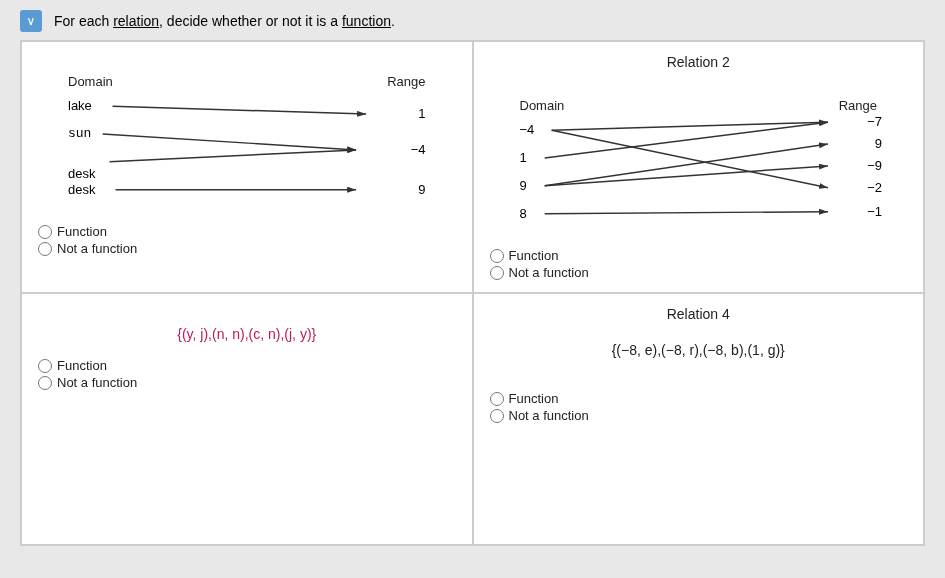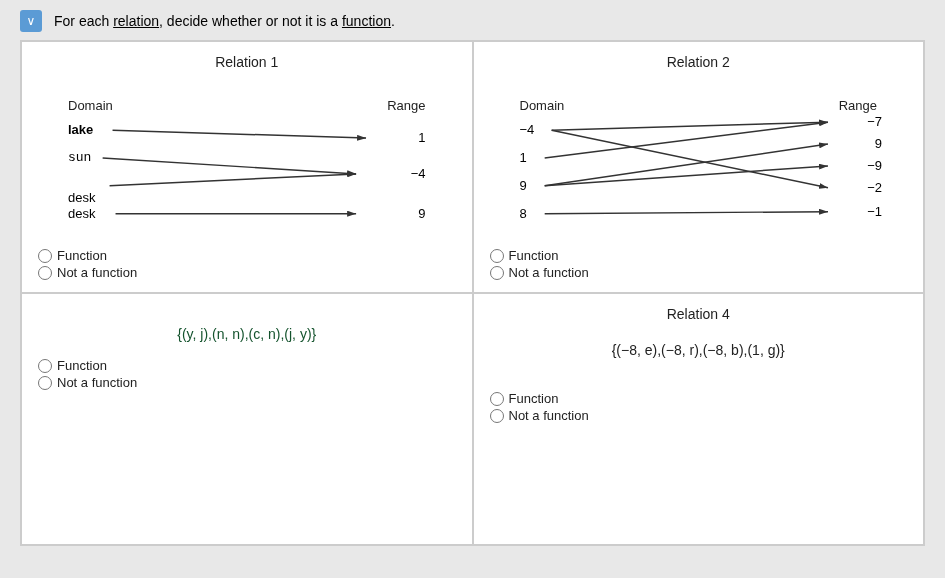--- a/index.html
+++ b/index.html
@@ -79,21 +79,21 @@
       border-radius: 50%;
       border: 1.5px solid #777;
       background: white;
       display: inline-block;
       flex-shrink: 0;
     }
     .relation3-content {
       text-align: center;
       font-size: 14px;
       margin: 20px 0 16px;
-      color: #14532d;
+      color: #be185d;
     }
     .relation4-content {
       text-align: center;
       font-size: 14px;
       margin: 20px 0 33px;
       color: #222;
     }
     .diagram-wrapper {
       position: relative;
       width: 100%;
@@ -109,27 +109,26 @@
     <span>∨</span>
   </button>
   <div>
     For each <u>relation</u>, decide whether or not it is a <u>function</u>.
   </div>
 </div>
 
 <div class="grid-container">
 
   <div class="cell">
-    <div class="cell-title">Relation 1</div>
     <div class="diagram-wrapper">
 
       <div style="position:absolute; left:30px; top:20px; font-size:13px; color:#222;">Domain</div>
       <div style="position:absolute; right:30px; top:20px; font-size:13px; color:#222;">Range</div>
 
-      <div style="position:absolute; left:30px; top:44px; font-size:13px;font-weight:bold;">lake</div>
+      <div style="position:absolute; left:30px; top:44px; font-size:13px;">lake</div>
       <div style="position:absolute; left:30px; top:72px; font-size:13px;font-family:Liberation Mono, monospace;">sun</div>
       <div style="position:absolute; left:30px; top:100px; font-size:13px;margin-top:12px;">desk</div>
       <div style="position:absolute; left:30px; top:128px; font-size:13px;">desk</div>
 
       <div style="position:absolute; right:30px; top:52px; font-size:13px;">1</div>
       <div style="position:absolute; right:30px; top:88px; font-size:13px;">−4</div>
       <div style="position:absolute; right:30px; top:128px; font-size:13px;">9</div>
 
       <svg class="arrows" viewBox="0 0 420 160">
 

